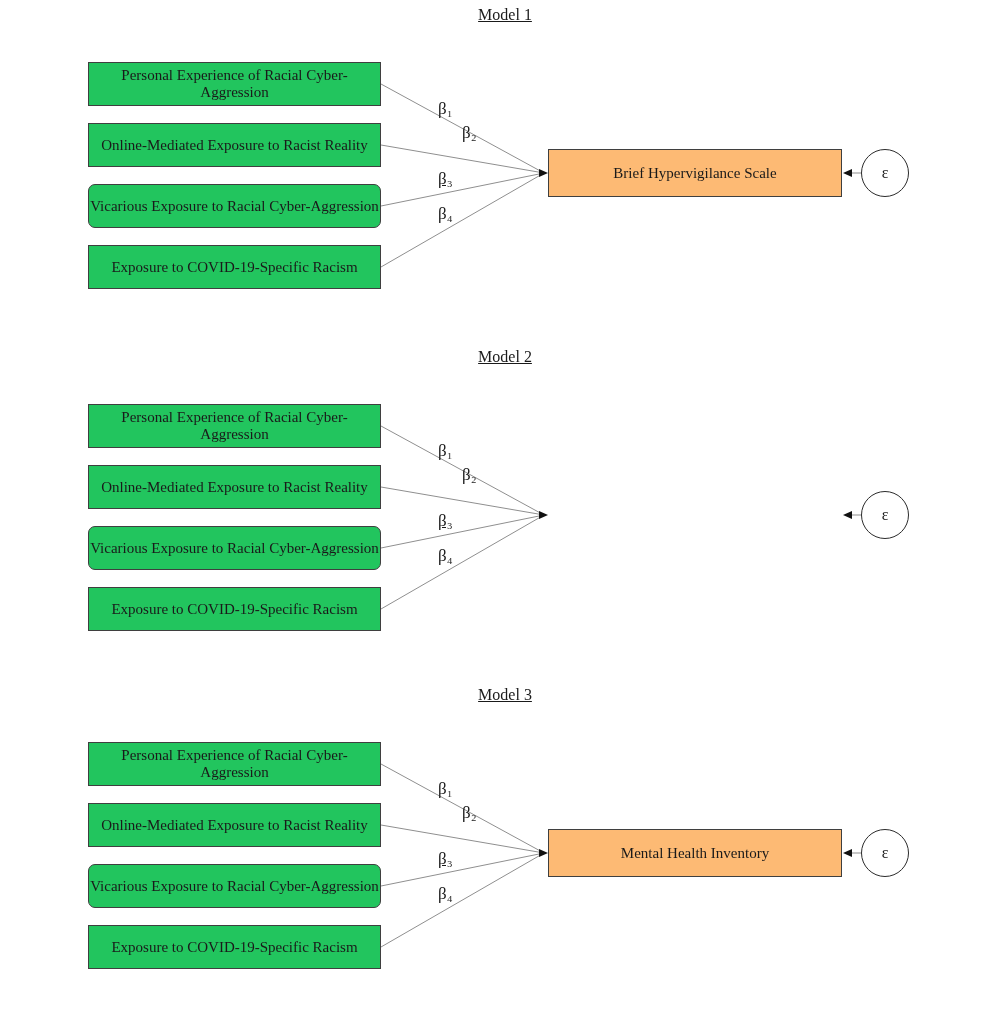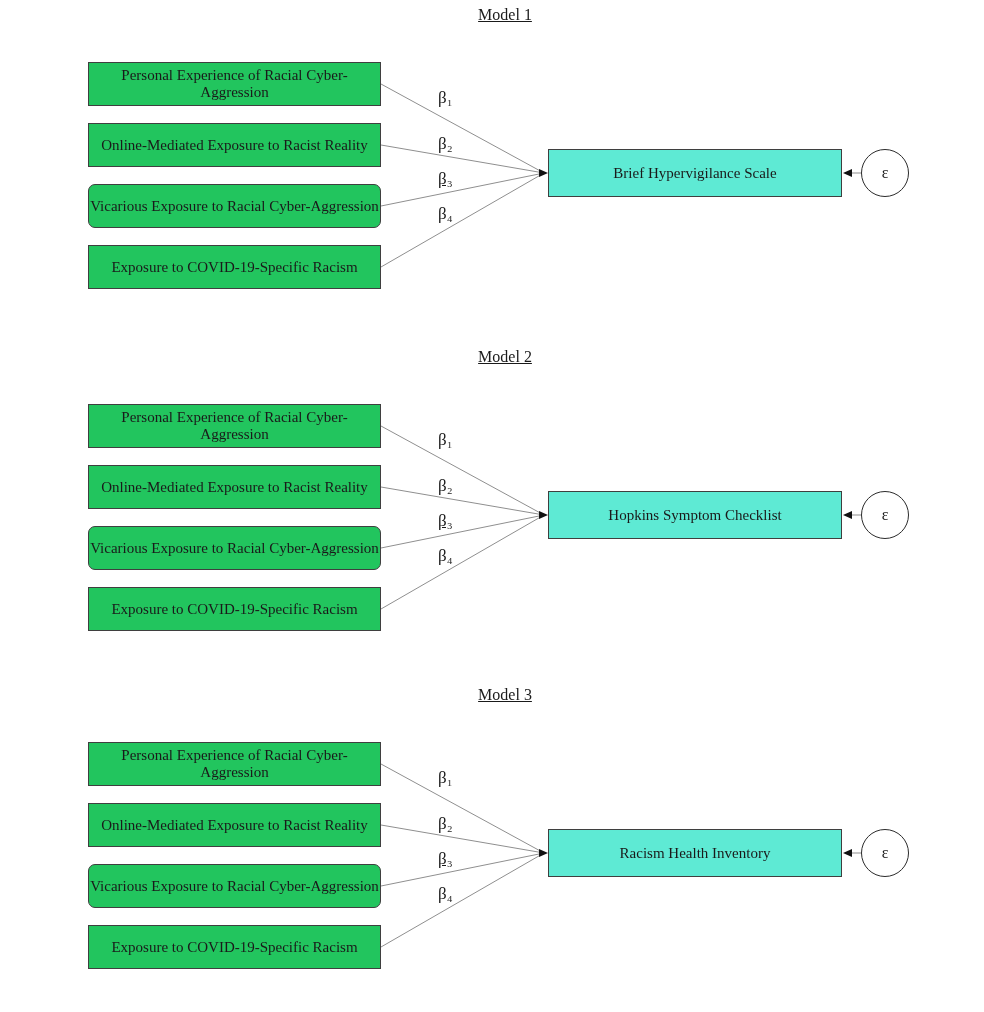--- a/index.html
+++ b/index.html
@@ -50,33 +50,33 @@
   .predictor.p3 { top: 184px; border-radius: 7px; }
   .predictor.p4 { top: 245px; justify-content: center; }
   .beta {
     position: absolute;
     left: 438px;
     width: 30px;
     height: 20px;
     font-size: 17px;
     line-height: 20px;
   }
-  .beta.b1 { top: 88px; }
-  .beta.b2 { top: 134px; }
+  .beta.b1 { top: 99px; }
+  .beta.b2 { top: 123px; margin-left: 24px; }
   .beta.b3 { top: 169px; text-decoration: underline; }
   .beta.b4 { top: 204px; }
   .outcome {
     position: absolute;
     left: 548px;
     top: 149px;
     width: 294px;
     height: 48px;
     box-sizing: border-box;
     border: 1px solid #3f3f3f;
-    background: #5eead4;
+    background: #fdba74;
     display: flex;
     align-items: center;
     justify-content: center;
     font-size: 15px;
     text-align: center;
   }
   .error-circle {
     position: absolute;
     left: 861px;
     top: 149px;
@@ -176,23 +176,20 @@
       </div>
     <div class="predictor p4">
         <span>Exposure to COVID-19-Specific Racism</span>
       </div>
 
     <div class="beta b1">β₁</div>
     <div class="beta b2">β₂</div>
     <div class="beta b3">β₃</div>
     <div class="beta b4">β₄</div>
 
-    <div class="outcome">
-        <span>Hopkins Symptom Checklist</span>
-      </div>
     <div class="error-circle">
         <span>ε</span>
       </div>
   </section>
 
   <section class="model" style="top:680px">
     <div class="model-title">Model 3</div>
 
     <svg class="wires" viewBox="0 0 984 337" aria-hidden="true">
       <line x1="381" y1="84" x2="544" y2="173" stroke="#8f8f8f" stroke-width="1"></line>
@@ -216,21 +213,21 @@
     <div class="predictor p4">
         <span>Exposure to COVID-19-Specific Racism</span>
       </div>
 
     <div class="beta b1">β₁</div>
     <div class="beta b2">β₂</div>
     <div class="beta b3">β₃</div>
     <div class="beta b4">β₄</div>
 
     <div class="outcome">
-        <span>Racism Health Inventory</span>
+        <span>Mental Health Inventory</span>
       </div>
     <div class="error-circle">
         <span>ε</span>
       </div>
   </section>
 
   <div class="bottom-rule"></div>
 </div>
 
 </body></html>

